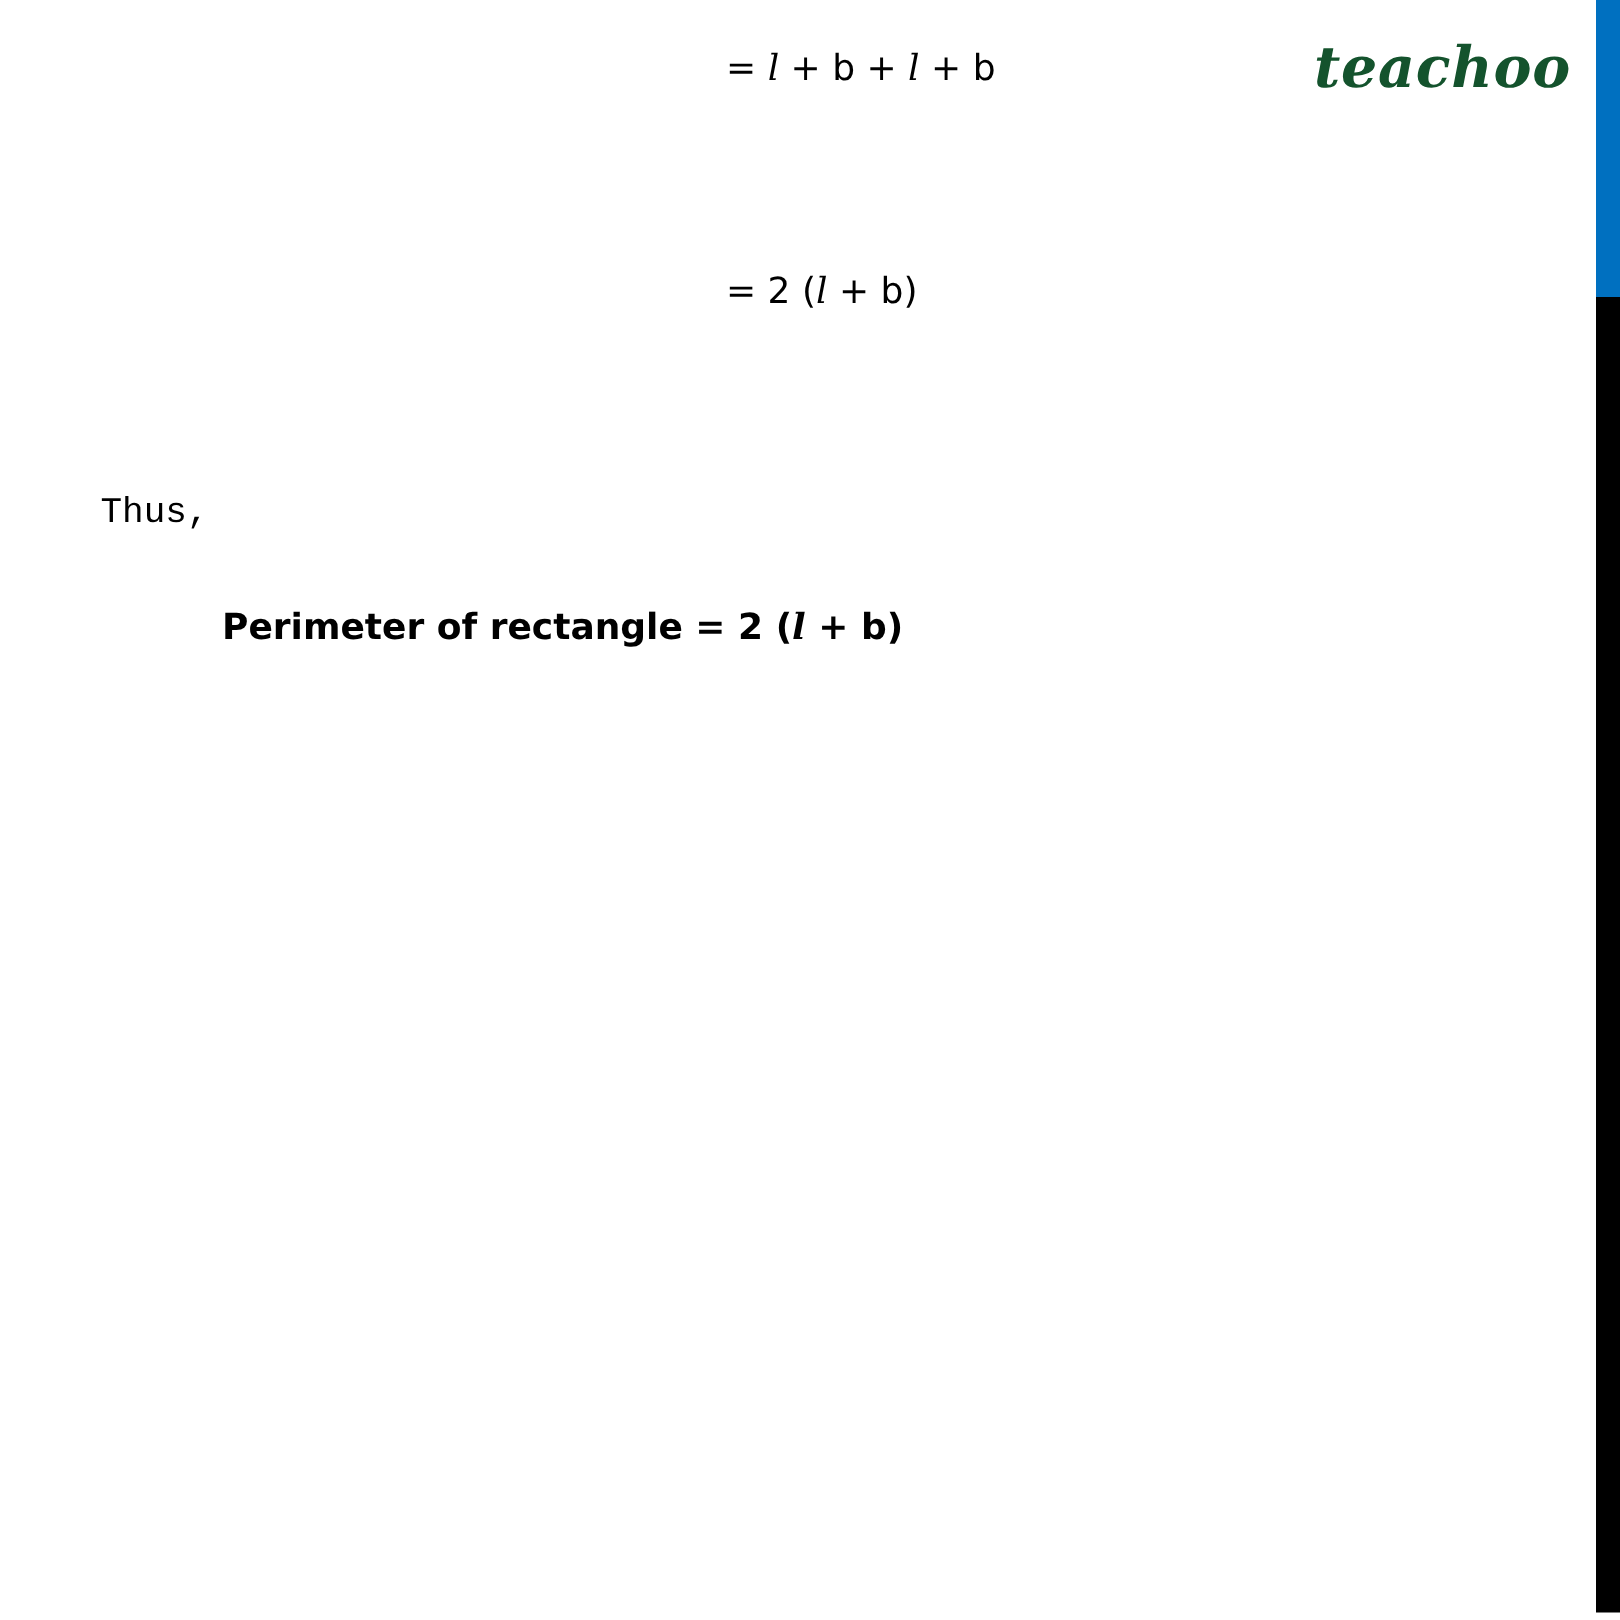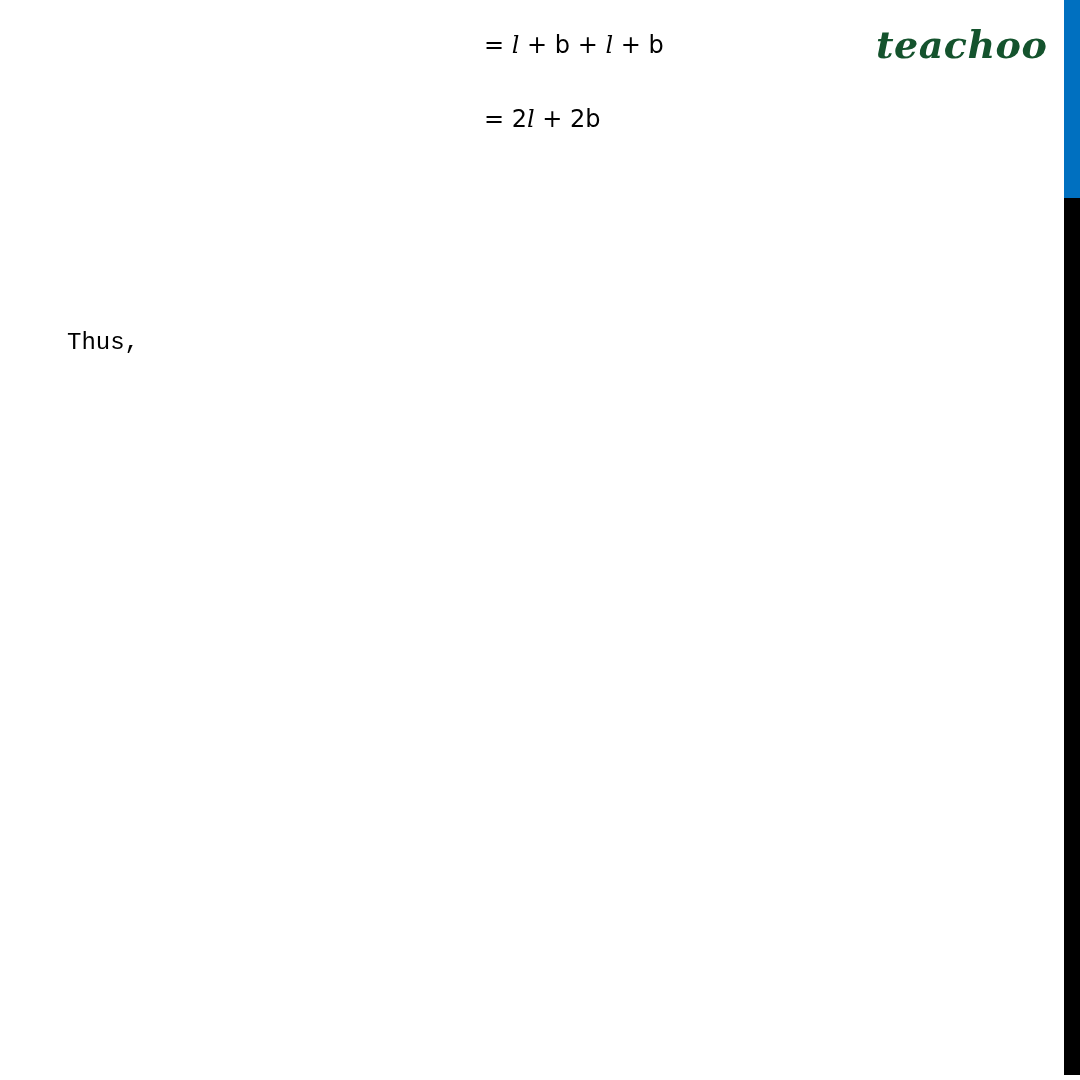--- a/index.html
+++ b/index.html
@@ -29,26 +29,29 @@
 <body>
 
 <div class="slide">
 
   <div class="logo">teachoo</div>
 
   <div class="line" style="left:484px; top:27px;">
     <span>= </span><span class="var">l</span><span> + b + </span><span class="var">l</span><span> + b</span>
   </div>
 
-  <div class="line" style="left:484px; top:101px;">
-    <span>= 2</span><span class="var">l</span><span> + 2b</span>
+
+  <div class="line" style="left:484px; top:176px;">
+    <span>= 2 (</span><span class="var">l</span><span> + b)</span>
   </div>
-
 
   <div class="line" style="left:67px; top:325px;font-family:Liberation Mono, monospace;">Thus,</div>
 
+  <div class="line bold" style="left:148px; top:400px;">
+    <span>Perimeter of rectangle = 2 (</span><span class="var">l</span><span> + b)</span>
+  </div>
 
 </div>
 
 <div class="sidebar">
   <div class="blue" style="background: rgb(0, 112, 192);"></div>
   <div class="black" style="background: rgb(0, 0, 0);"></div>
 </div>
 
 </body></html>

